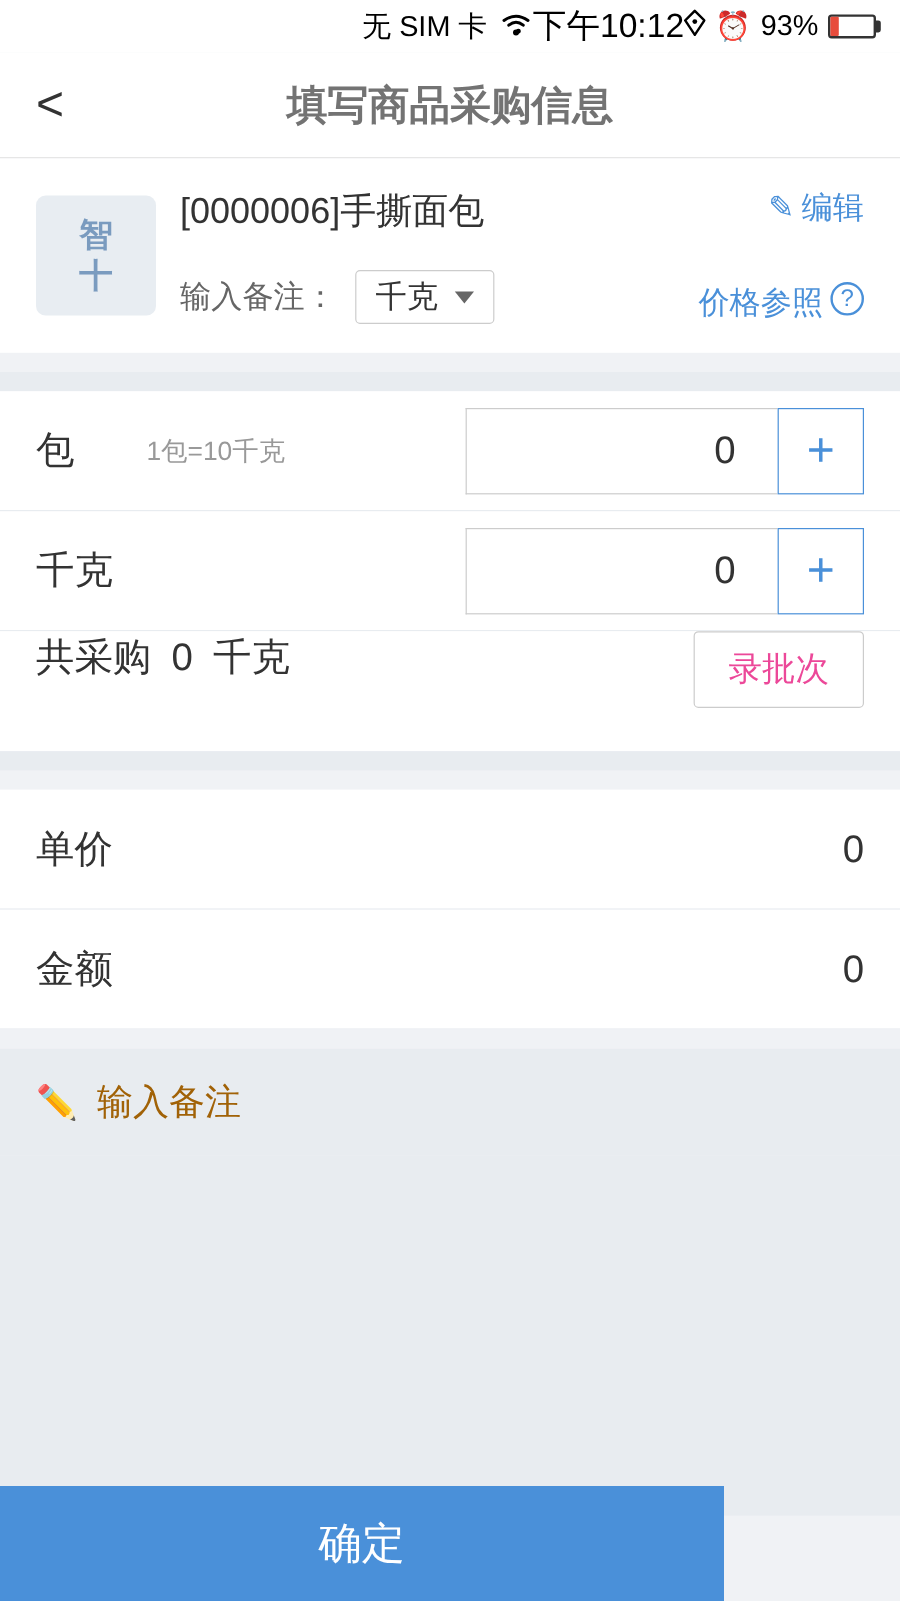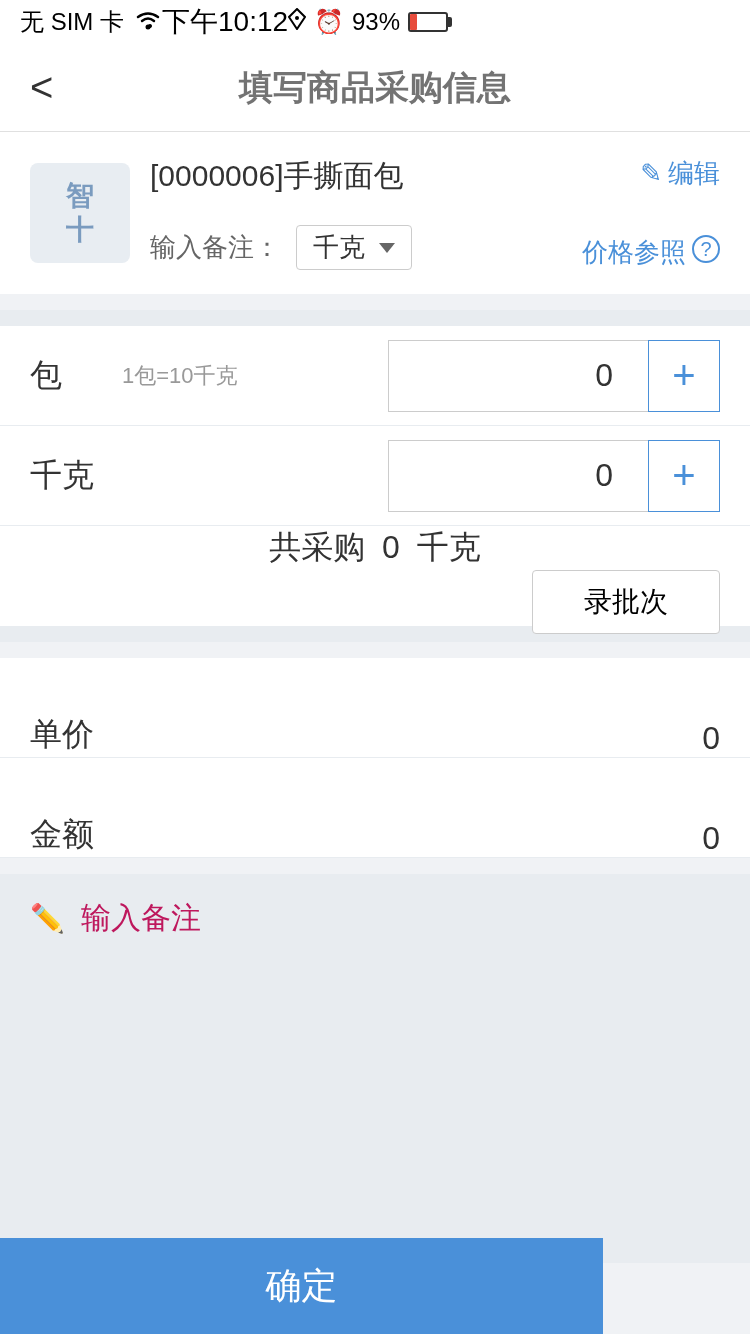--- a/index.html
+++ b/index.html
@@ -13,21 +13,21 @@
       color: #333;
     }
 
     
     .status-bar {
       width: 100%;
       height: 44px;
       background: #fff;
       display: flex;
       align-items: center;
-      justify-content: flex-start;
+      justify-content: flex-end;
       padding: 0 20px;
       font-size: 24px;
       color: #000;
     }
     .status-left {
       display: flex;
       align-items: center;
       gap: 10px;
     }
     .status-center {
@@ -228,49 +228,48 @@
       font-size: 40px;
       display: flex;
       align-items: center;
       justify-content: center;
       cursor: pointer;
     }
 
     
     .summary-row {
       display: flex;
-      align-items: center;
+      align-items: flex-start;
       padding: 0 30px;
       height: 100px;
       background: #fff;
-      flex-direction: column;
     }
     .summary-text {
       font-size: 32px;
       color: #333;
     }
     .record-btn {
       margin-left: auto;
       border: 1px solid #ccc;
-      padding: 12px 51px;
+      padding: 12px 28px;
       font-size: 28px;
-      color: #000000;
+      color: #ec4899;
       background: #fff;
       cursor: pointer;
       border-radius: 4px;
     }
 
     
     .price-section {
       background: #fff;
       margin-top: 16px;
     }
     .price-row {
       display: flex;
-      align-items: flex-end;
+      align-items: center;
       padding: 0 30px;
       height: 100px;
       border-bottom: 1px solid #e8ecf0;
     }
     .price-row-label {
       font-size: 32px;
       color: #333;
     }
     .price-row-value {
       margin-left: auto;
@@ -287,21 +286,21 @@
       align-items: center;
       gap: 16px;
       min-height: 80px;
     }
     .notes-icon {
       font-size: 28px;
       color: #999;
     }
     .notes-placeholder {
       font-size: 30px;
-      color: #be185d;
+      color: #a16207;
     }
 
     
     .spacer {
       height: 300px;
       background: #e8ecf0;
     }
 
     
     .confirm-btn {

